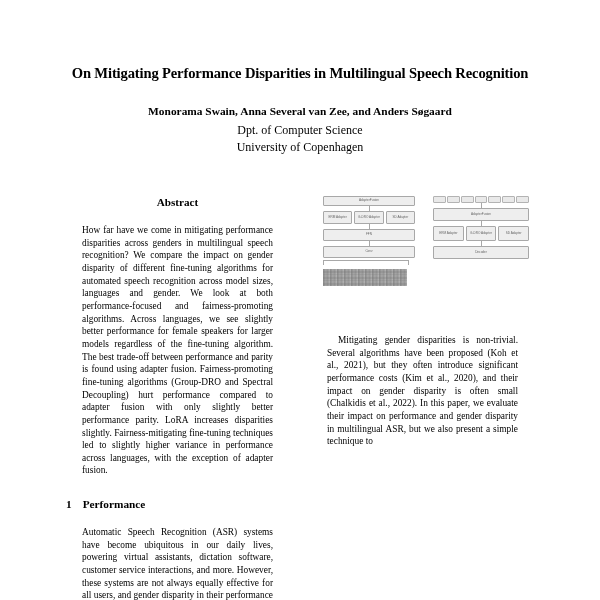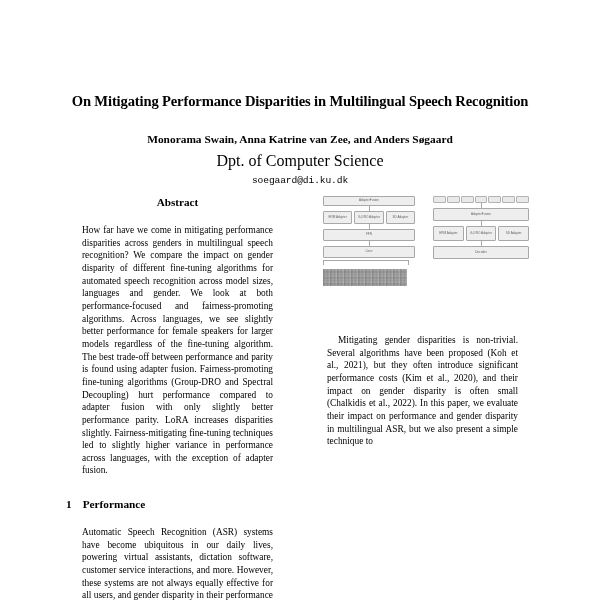--- a/index.html
+++ b/index.html
@@ -17,38 +17,38 @@
   .page {
     position: relative;
     width: 600px;
     height: 600px;
     overflow: hidden;
     padding: 0;
   }
 
   
   .titleblock {
-    padding: 92px 52px 0 52px;
+    padding: 64px 52px 0 52px;
     text-align: center;
   }
   .paper-title {
     font-size: 14.6px;
     font-weight: bold;
     letter-spacing: -0.15px;
     line-height: 1.25;
     margin: 0 0 22px 0;
   }
   .authors {
     font-size: 11.4px;
     font-weight: bold;
     line-height: 1.3;
     margin: 0 0 3px 0;
   }
   .affil {
-    font-size: 16px;
+    font-size: 12px;
     line-height: 1.38;
     margin: 0;
   }
   .email {
     font-family: "Liberation Mono", "DejaVu Sans Mono", monospace;
     font-size: 9.6px;
     margin-top: 2px;
     letter-spacing: -0.1px;
   }
 
@@ -185,23 +185,23 @@
     margin: 2px 0 0 0;
   }
 </style>
 </head>
 <body>
 
 <div class="page">
 
   <div class="titleblock">
     <h1 class="paper-title">On Mitigating Performance Disparities in Multilingual Speech Recognition</h1>
-    <div class="authors">Monorama Swain, Anna Katrine van Zee, and Anders Søgaard</div>
+    <div class="authors">Monorama Swain, Anna Several van Zee, and Anders Søgaard</div>
     <div class="affil">Dpt. of Computer Science</div>
-    <div class="affil email">soegaard@di.ku.dk</div>
+    <div class="affil">University of Copenhagen</div>
   </div>
 
   <div class="columns">
 
     <div class="col col-left">
       <div class="abstract-head">Abstract</div>
       <p class="body">How far have we come in mitigating performance disparities across genders in multilingual speech recognition?  We compare the impact on gender disparity of different fine-tuning algorithms for automated speech recognition across model sizes, languages and gender.  We look at both performance-focused and fairness-promoting algorithms. Across languages, we see slightly better performance for female speakers for larger models regardless of the fine-tuning algorithm. The best trade-off between performance and parity is found using adapter fusion. Fairness-promoting fine-tuning algorithms (Group-DRO and Spectral Decoupling) hurt performance compared to adapter fusion with only slightly better performance parity. LoRA increases disparities slightly. Fairness-mitigating fine-tuning techniques led to slightly higher variance in performance across languages, with the exception of adapter fusion.</p>
 
       <div class="section-head">
         <span class="num">1</span><span>Performance</span>

